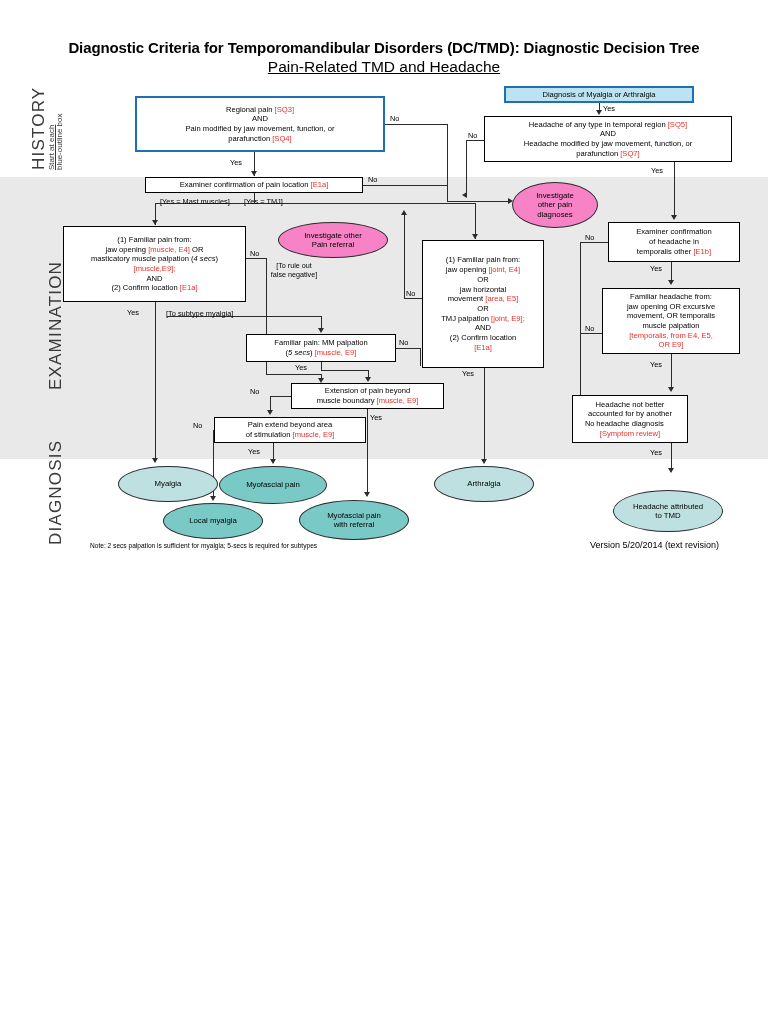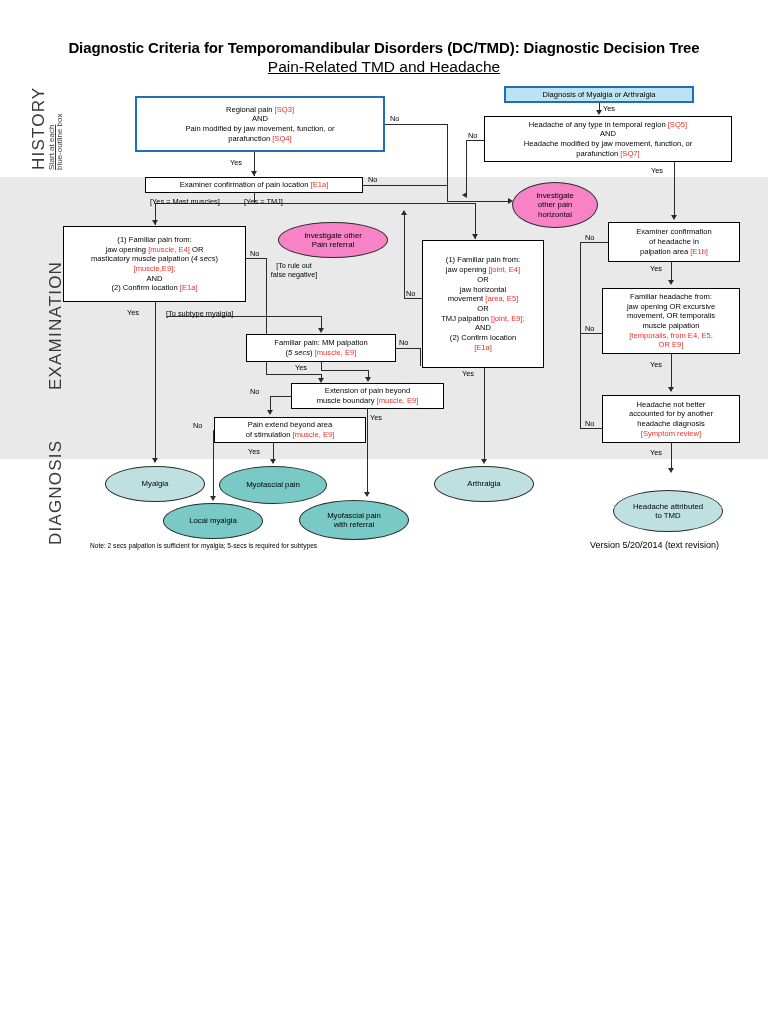--- a/index.html
+++ b/index.html
@@ -242,21 +242,21 @@
         <span>AND</span><br>
         <span>(2) Confirm location</span><br>
         <span class="red">[E1a]</span>
       </div>
     </div>
 
     <div class="box" style="left:608px; top:222px; width:132px; height:40px;">
       <div>
         <span>Examiner confirmation</span><br>
         <span>of headache in</span><br>
-        <span>palpation area</span>
+        <span>temporalis other</span>
         <span class="red">[E1b]</span>
       </div>
     </div>
 
     <div class="box" style="left:602px; top:288px; width:138px; height:66px;">
       <div>
         <span>Familiar headache from:</span><br>
         <span>jaw opening OR excursive</span><br>
         <span>movement, OR temporalis</span><br>
         <span>muscle palpation</span><br>
@@ -282,45 +282,45 @@
     </div>
 
     <div class="box" style="left:214px; top:417px; width:152px; height:26px;">
       <div>
         <span>Pain extend beyond area</span><br>
         <span>of stimulation</span>
         <span class="red">[muscle, E9]</span>
       </div>
     </div>
 
-    <div class="box" style="left:602px; top:395px; width:138px; height:48px;">
+    <div class="box" style="left:572px; top:395px; width:116px; height:48px;">
       <div>
         <span>Headache not better</span><br>
         <span>accounted for by another</span><br>
         <span>headache diagnosis</span><br>
         <span class="red">[Symptom review]</span>
       </div>
     </div>
 
     <div class="ell pink" style="left:278px; top:222px; width:110px; height:36px;">
       <div>
         <span>Investigate other</span><br>
         <span>Pain referral</span>
       </div>
     </div>
 
     <div class="ell pink" style="left:512px; top:182px; width:86px; height:46px;">
       <div>
         <span>Investigate</span><br>
         <span>other pain</span><br>
-        <span>horizontal</span>
-      </div>
-    </div>
-
-    <div class="ell teal-l" style="left:105px; top:466px; width:100px; height:36px;">
+        <span>diagnoses</span>
+      </div>
+    </div>
+
+    <div class="ell teal-l" style="left:118px; top:466px; width:100px; height:36px;">
       <span>Myalgia</span>
     </div>
     <div class="ell teal-d" style="left:163px; top:503px; width:100px; height:36px;">
       <span>Local myalgia</span>
     </div>
     <div class="ell teal-d" style="left:219px; top:466px; width:108px; height:38px;">
       <span>Myofascial pain</span>
     </div>
     <div class="ell teal-d" style="left:299px; top:500px; width:110px; height:40px;">
       <div>
@@ -363,21 +363,21 @@
 
     <div class="ln lnh" style="left:363px; top:185px; width:84px;"></div>
     <div class="elab" style="left:368px; top:175px;">No</div>
 
     <div class="ln lnv" style="left:254px; top:193px; height:10px;"></div>
     <div class="ln lnh" style="left:155px; top:203px; width:320px;"></div>
     <div class="ln lnv" style="left:155px; top:203px; height:22px;"></div>
     <div class="ar ar-d" style="left:152px; top:220px;"></div>
     <div class="ln lnv" style="left:475px; top:203px; height:36px;"></div>
     <div class="ar ar-d" style="left:472px; top:234px;"></div>
-    <div class="elab" style="left:150px; top:197px;">[Yes = Mast muscles]</div>
+    <div class="elab" style="left:160px; top:197px;">[Yes = Mast muscles]</div>
     <div class="elab" style="left:244px; top:197px;">[Yes = TMJ]</div>
 
     <div class="ln lnh" style="left:246px; top:258px; width:20px;"></div>
     <div class="ln lnv" style="left:266px; top:258px; height:116px;"></div>
     <div class="ln lnh" style="left:266px; top:374px; width:55px;"></div>
     <div class="ln lnv" style="left:321px; top:374px; height:7px;"></div>
     <div class="ar ar-d" style="left:318px; top:378px;"></div>
     <div class="elab" style="left:250px; top:249px;">No</div>
     <div class="elab boxed" style="left:263px; top:262px; width:62px;">
       <span>[To rule out</span><br>

